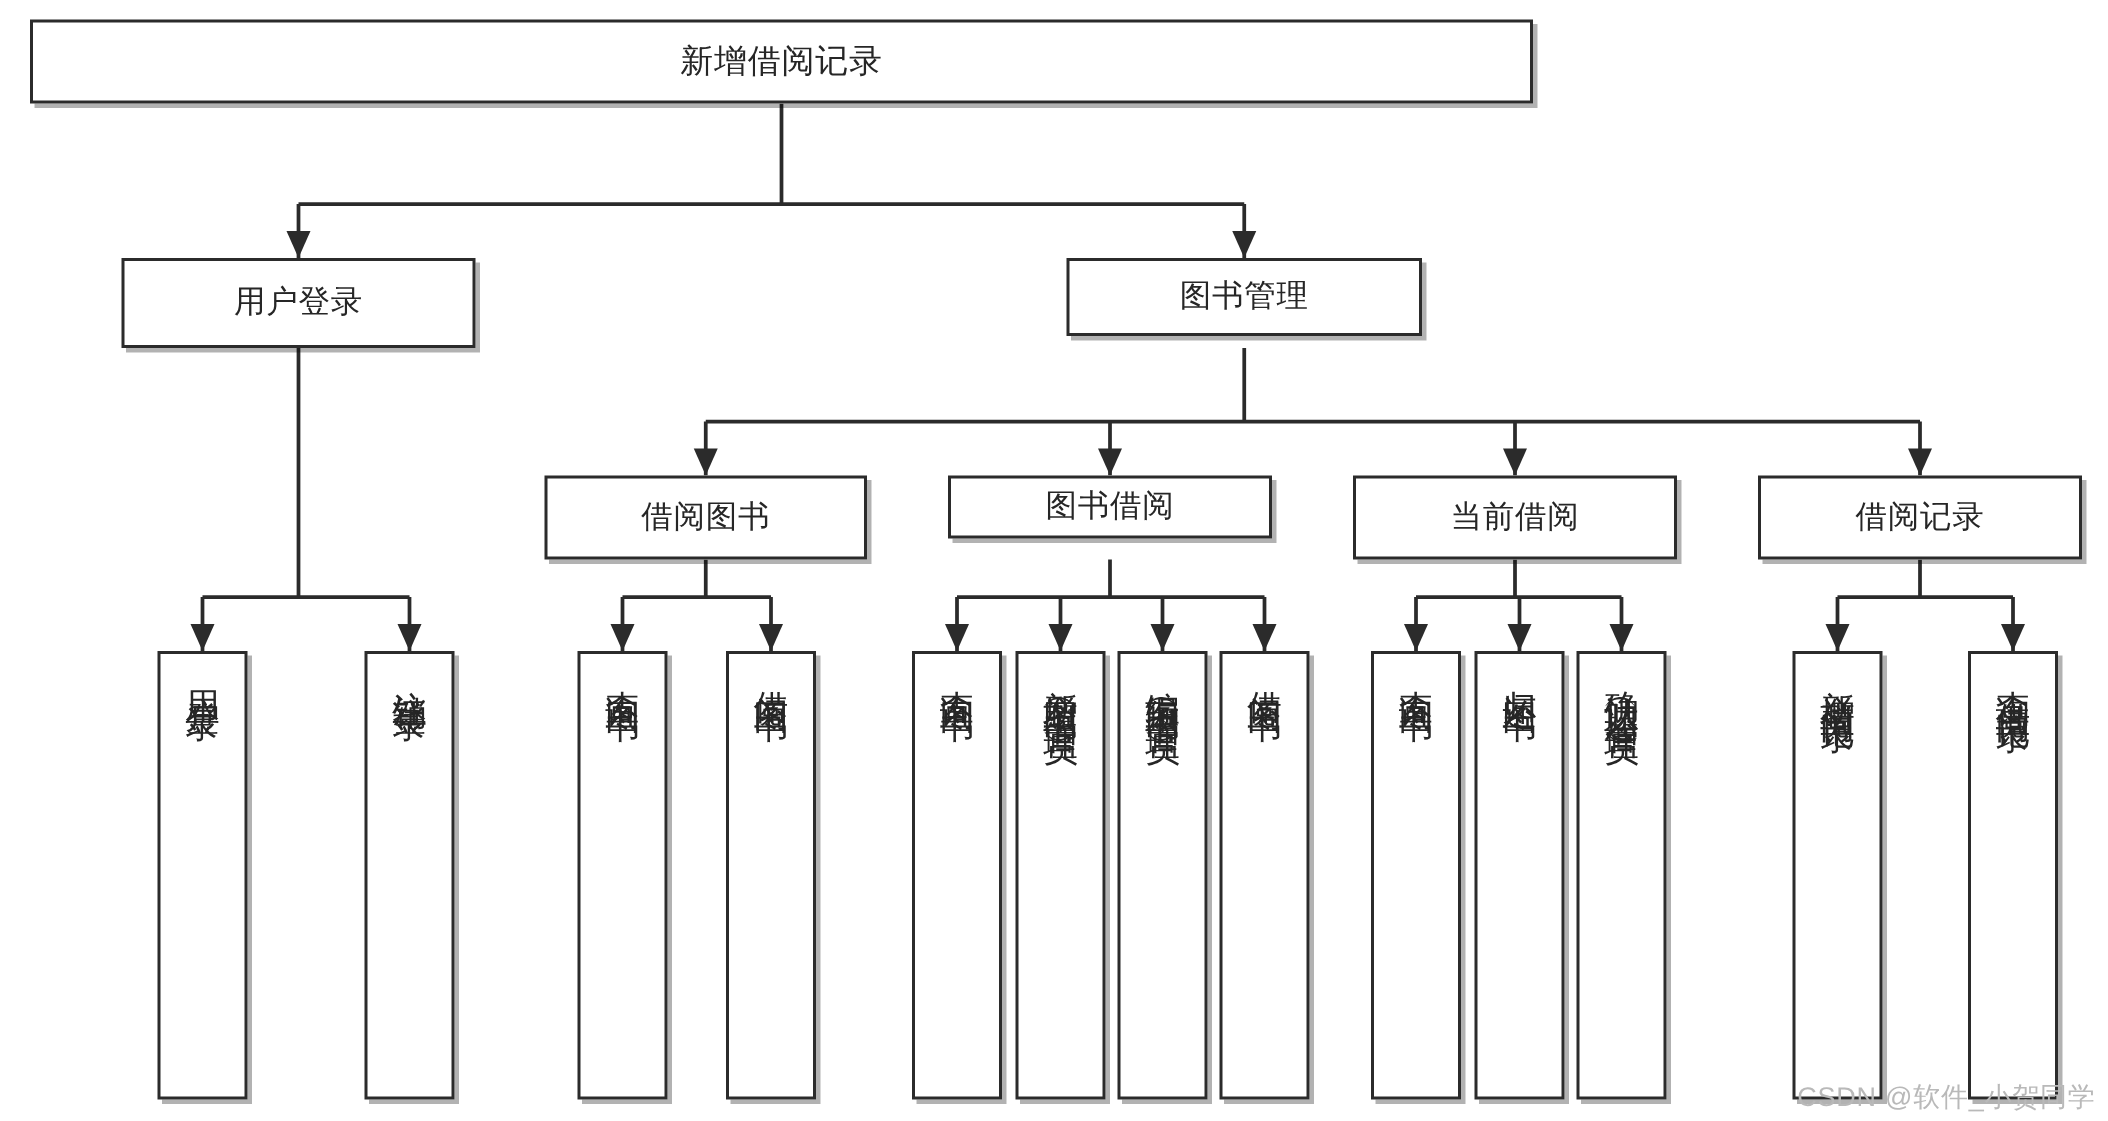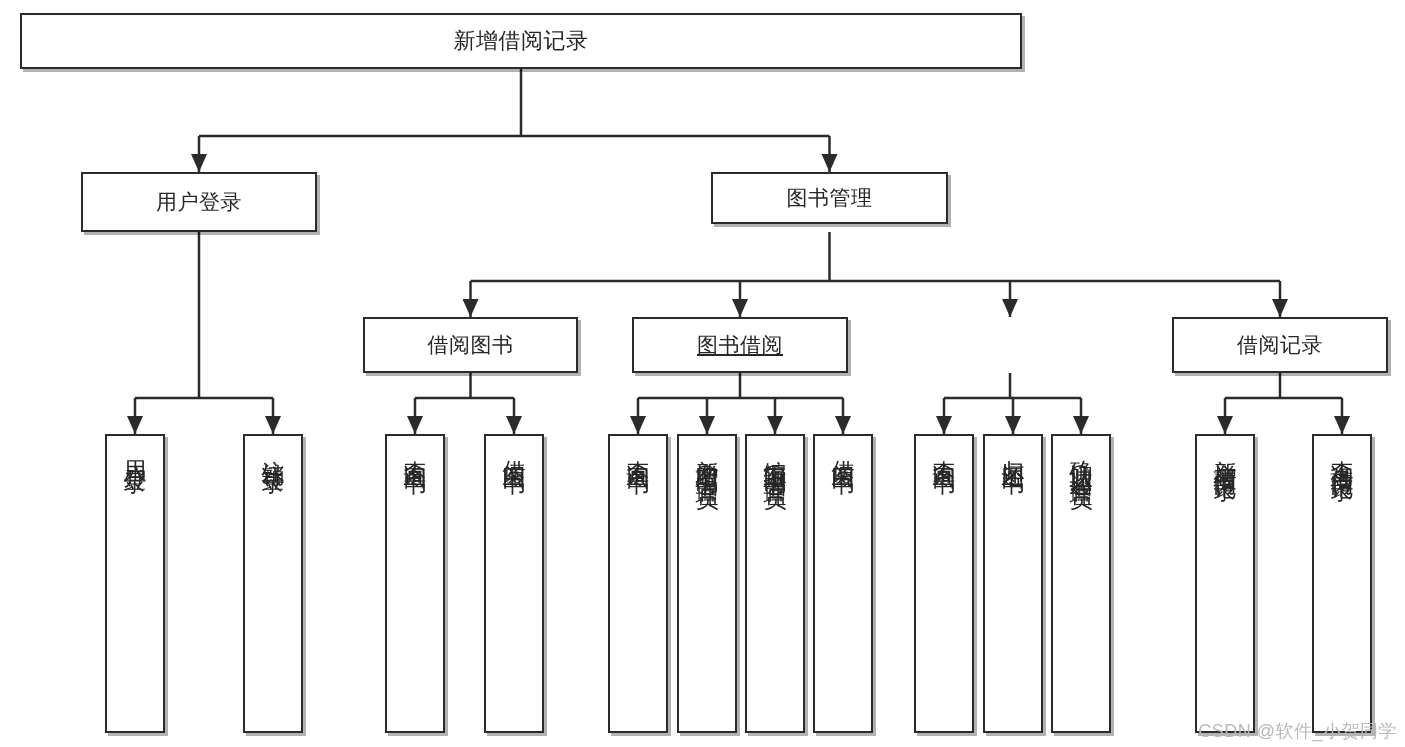--- a/index.html
+++ b/index.html
@@ -138,22 +138,25 @@
   <div class="node horiz" style="left: 81px; top: 172px; width: 236px; height: 60px;">
     <span class="label">用户登录</span>
   </div>
   <div class="node horiz" style="left: 711px; top: 172px; width: 237px; height: 52px;">
     <span class="label">图书管理</span>
   </div>
 
   <div class="node horiz" style="left: 363px; top: 317px; width: 215px; height: 56px;">
     <span class="label">借阅图书</span>
   </div>
-  <div class="node horiz" style="left: 632px; top: 317px; width: 216px; height: 56px; text-decoration: underline;">
+  <div class="node horiz" style="left: 632px; top: 317px; width: 216px; height: 42px;">
     <span class="label">图书借阅</span>
+  </div>
+  <div class="node horiz" style="left: 902px; top: 317px; width: 216px; height: 56px;">
+    <span class="label">当前借阅</span>
   </div>
   <div class="node horiz" style="left: 1172px; top: 317px; width: 216px; height: 56px;">
     <span class="label">借阅记录</span>
   </div>
 
   <div class="node vert" style="left: 105px; top: 434px; width: 60px; height: 299px;">
     <span class="label">用户登录</span>
   </div>
   <div class="node vert" style="left: 243px; top: 434px; width: 60px; height: 299px;">
     <span class="label">注销登录</span>

